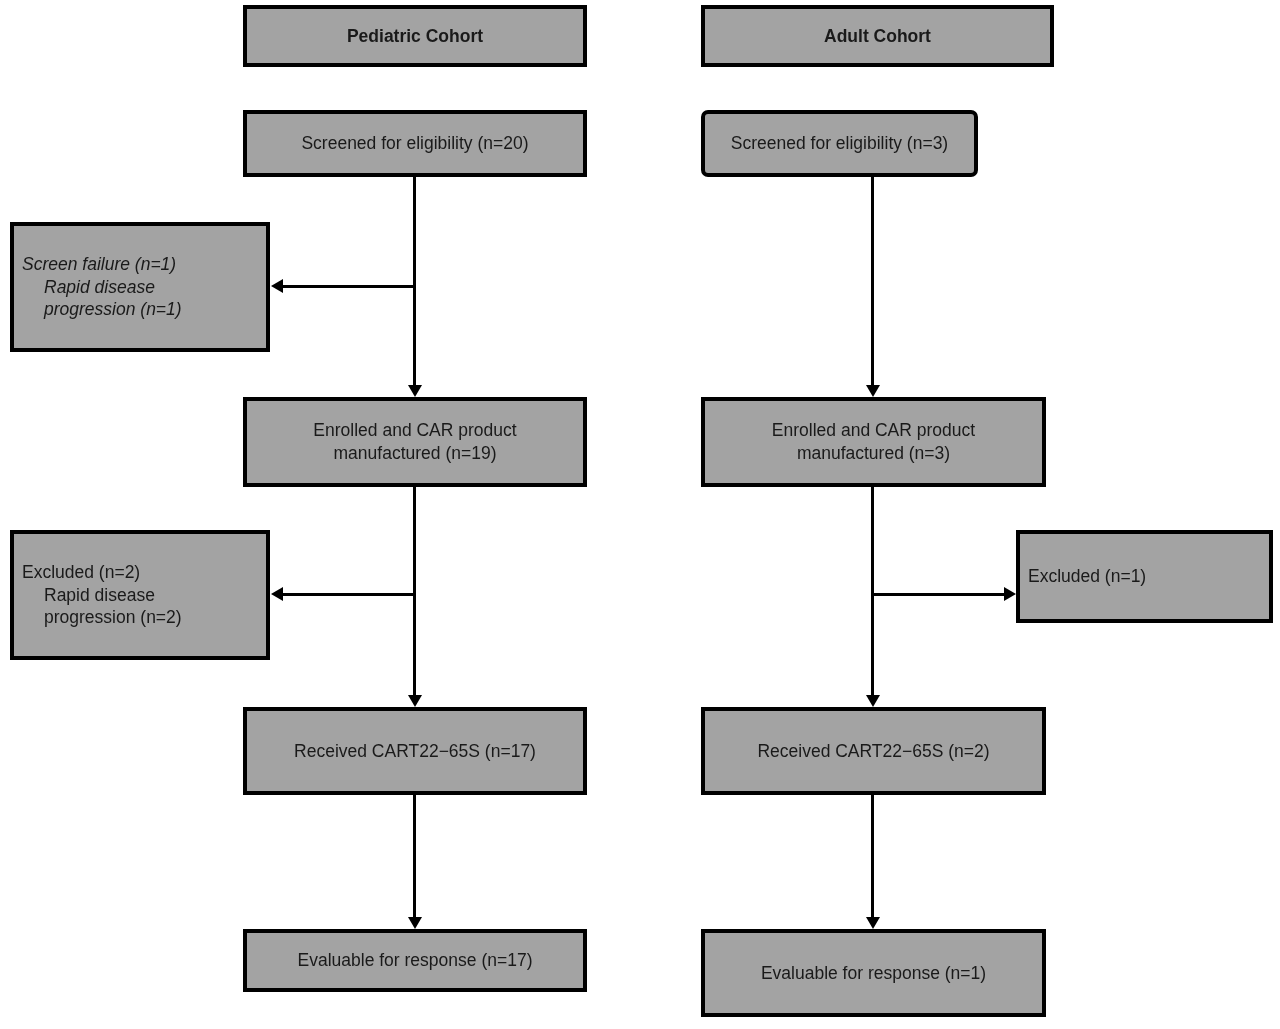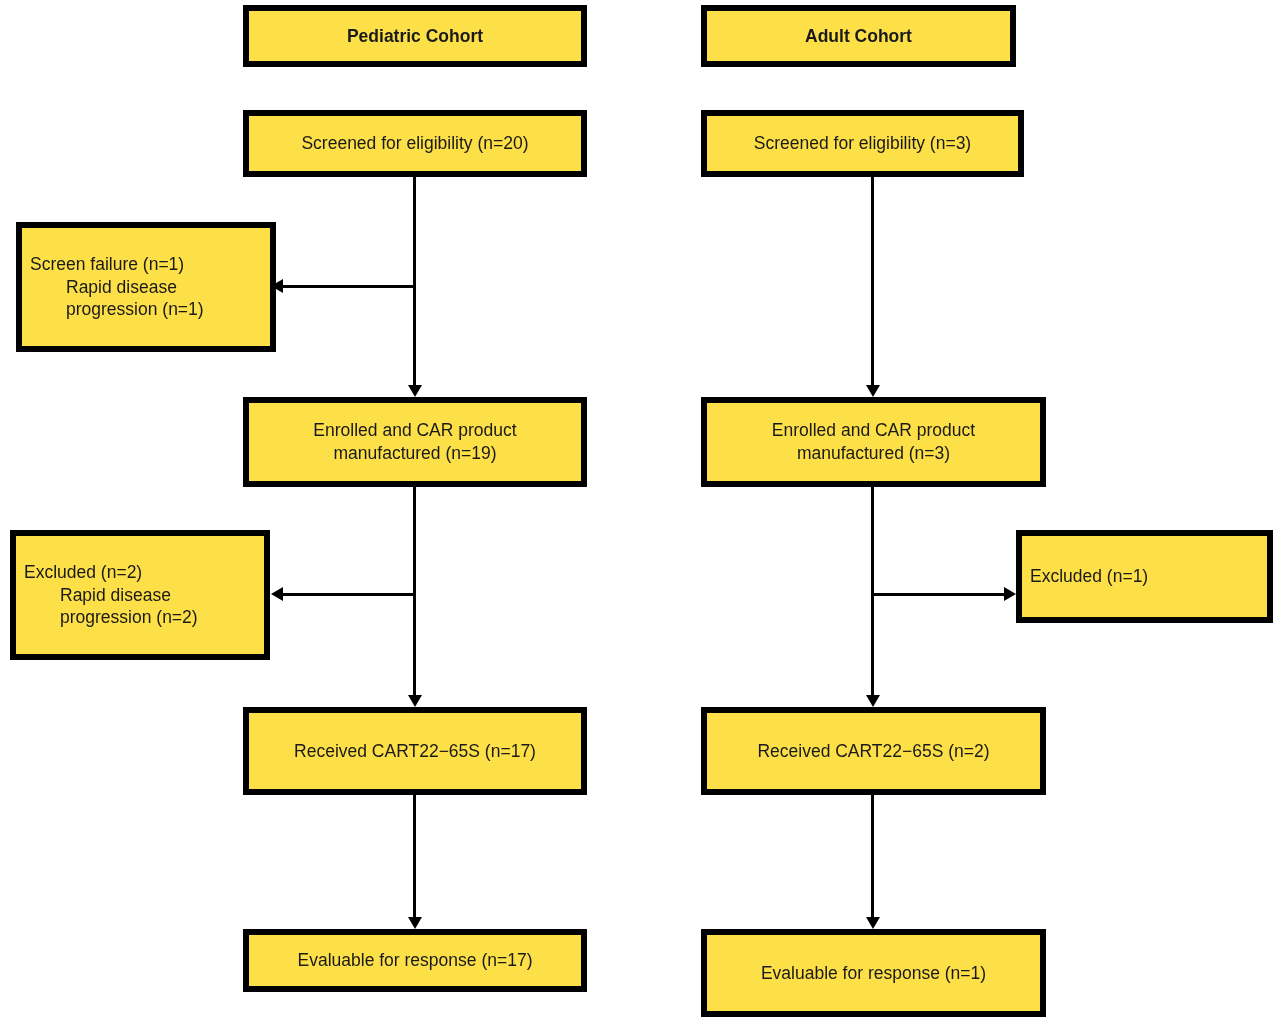--- a/index.html
+++ b/index.html
@@ -12,40 +12,40 @@
     width: 1280px;
     height: 1029px;
     background: #ffffff;
     font-family: "Liberation Sans", "DejaVu Sans", sans-serif;
     color: #1a1a1a;
     overflow: hidden;
   }
   .box {
     position: absolute;
     box-sizing: border-box;
-    border: 6px solid #000000;
-    background: #fde047;
+    border: 4px solid #000000;
+    background: #a3a3a3;
     font-size: 17.5px;
     line-height: 1.3;
   }
   .box.main {
     display: flex;
     align-items: center;
     justify-content: center;
     text-align: center;
   }
   .box.bold span { font-weight: bold; }
   .box.side {
     display: flex;
     flex-direction: column;
     justify-content: center;
     text-align: left;
     padding: 6px 6px 6px 8px;
   }
-  .side-reason { margin-left: 36px; }
+  .side-reason { margin-left: 22px; }
   .line { display: block; }
   .vline {
     position: absolute;
     width: 3px;
     background: #000000;
   }
   .hline {
     position: absolute;
     height: 3px;
     background: #000000;
@@ -84,21 +84,21 @@
   <div class="box main" style="left:243px; top:110px; width:344px; height:67px;text-align:center;">
     <span>Screened for eligibility (n=20)</span>
   </div>
 
   <div class="vline" style="left:413px; top:177px; height:208px;"></div>
   <div class="arrow-down" style="left:408px; top:385px;"></div>
 
   <div class="hline" style="left:283px; top:285px; width:132px;"></div>
   <div class="arrow-left" style="left:271px; top:279px;"></div>
 
-  <div class="box side" style="left:16px; top:222px; width:260px; height:130px;">
+  <div class="box side" style="left:10px; top:222px; width:260px; height:130px;font-style:italic;">
     <div class="side-title">Screen failure (n=1)</div>
     <div class="side-reason">
       <span class="line">Rapid disease</span>
       <span class="line">progression (n=1)</span>
     </div>
   </div>
 
   <div class="box main" style="left:243px; top:397px; width:344px; height:90px;">
     <span>
       <span class="line">Enrolled and CAR product</span>
@@ -124,25 +124,25 @@
     <span>Received CART22−65S (n=17)</span>
   </div>
 
   <div class="vline" style="left:413px; top:795px; height:122px;"></div>
   <div class="arrow-down" style="left:408px; top:917px;"></div>
 
   <div class="box main" style="left:243px; top:929px; width:344px; height:63px;">
     <span>Evaluable for response (n=17)</span>
   </div>
 
-  <div class="box main bold" style="left:701px; top:5px; width:315px; height:62px;">
+  <div class="box main bold" style="left:701px; top:5px; width:353px; height:62px;">
     <span>Adult Cohort</span>
   </div>
 
-  <div class="box main" style="left:701px; top:110px; width:323px; height:67px;">
+  <div class="box main" style="left:701px; top:110px; width:277px; height:67px;border-radius:7px;">
     <span>Screened for eligibility (n=3)</span>
   </div>
 
   <div class="vline" style="left:871px; top:177px; height:208px;"></div>
   <div class="arrow-down" style="left:866px; top:385px;"></div>
 
   <div class="box main" style="left:701px; top:397px; width:345px; height:90px;">
     <span>
       <span class="line">Enrolled and CAR product</span>
       <span class="line">manufactured (n=3)</span>

